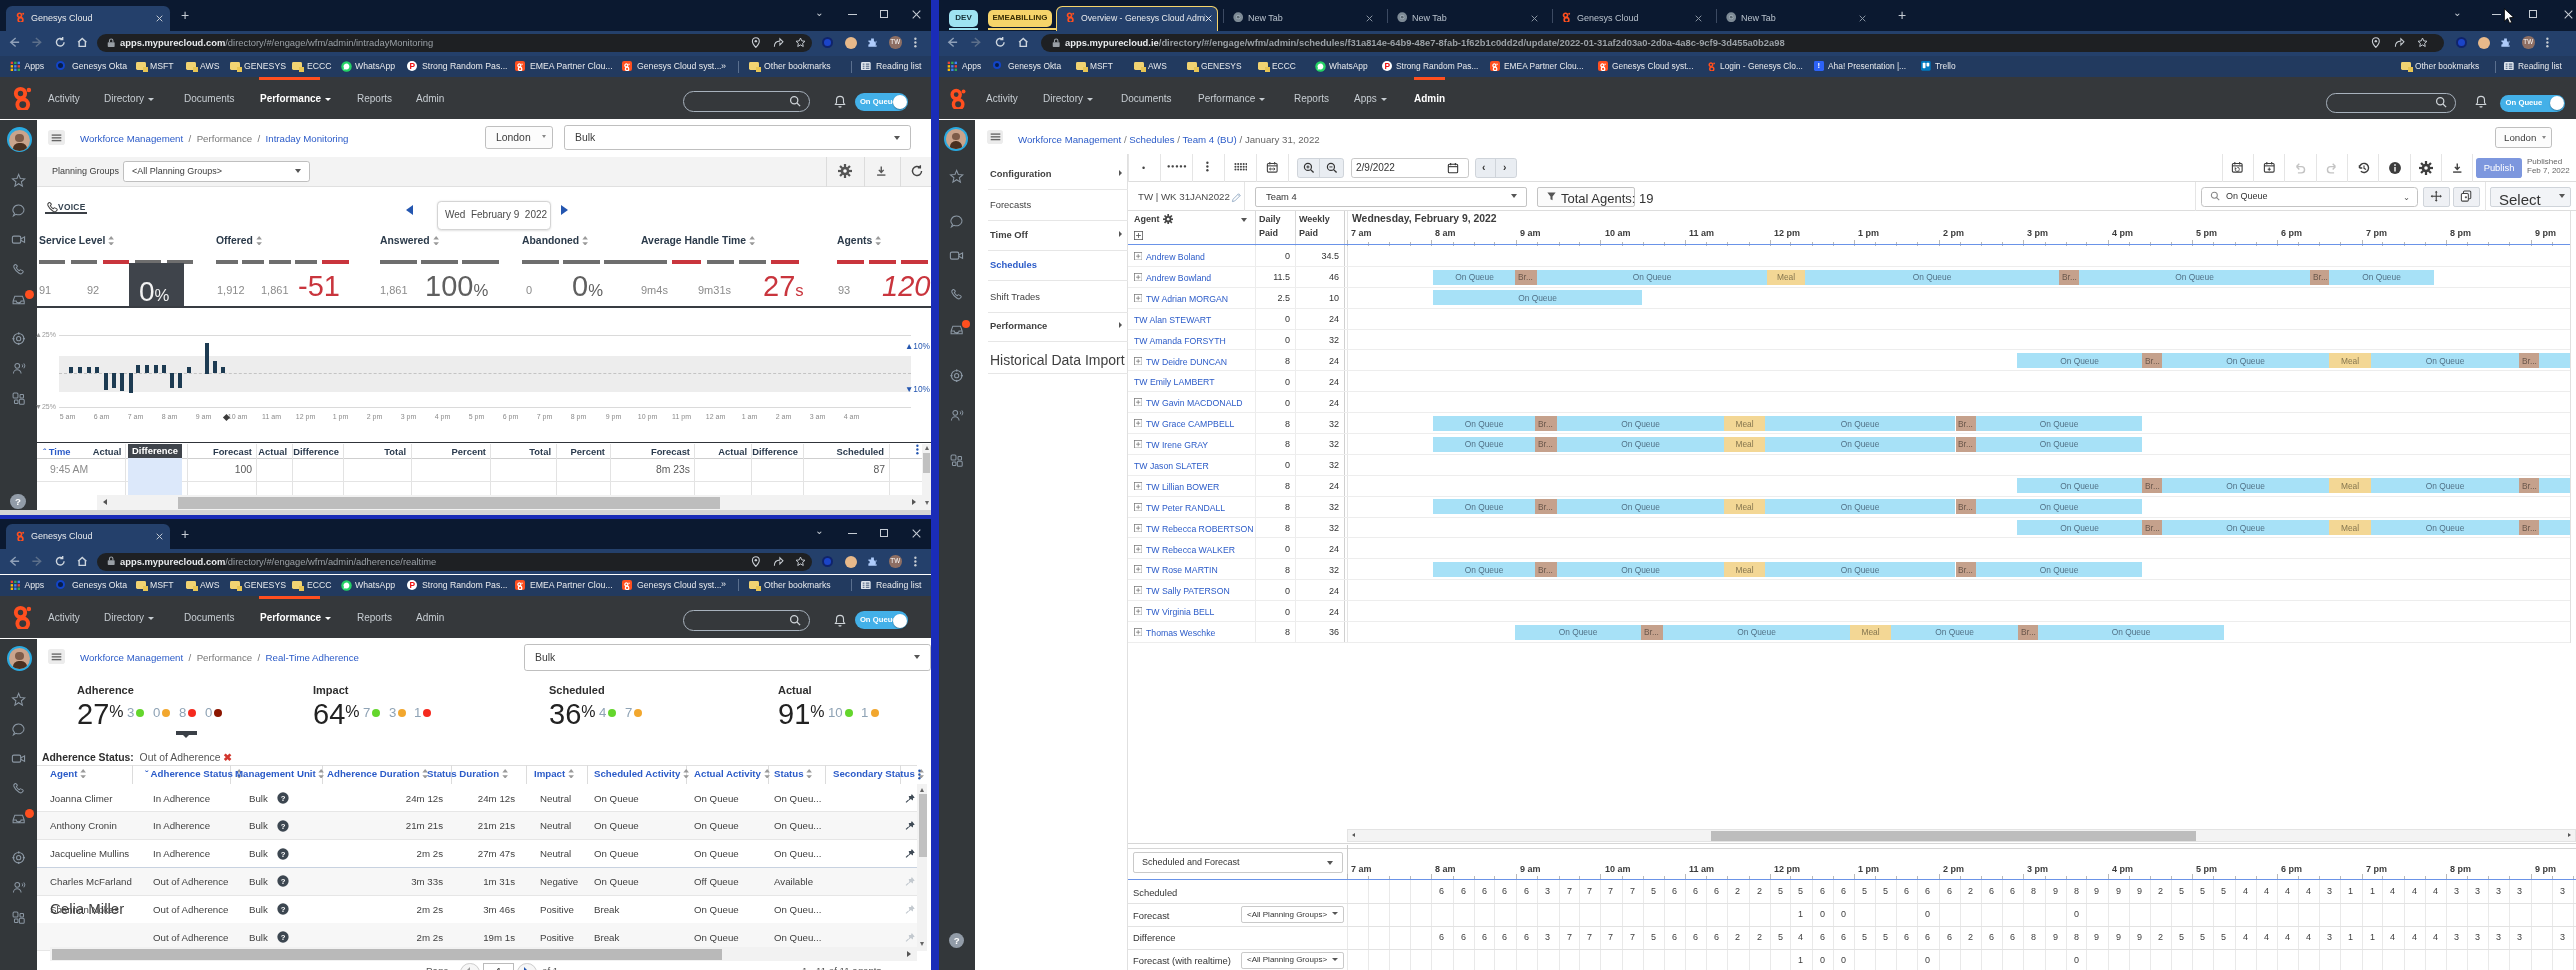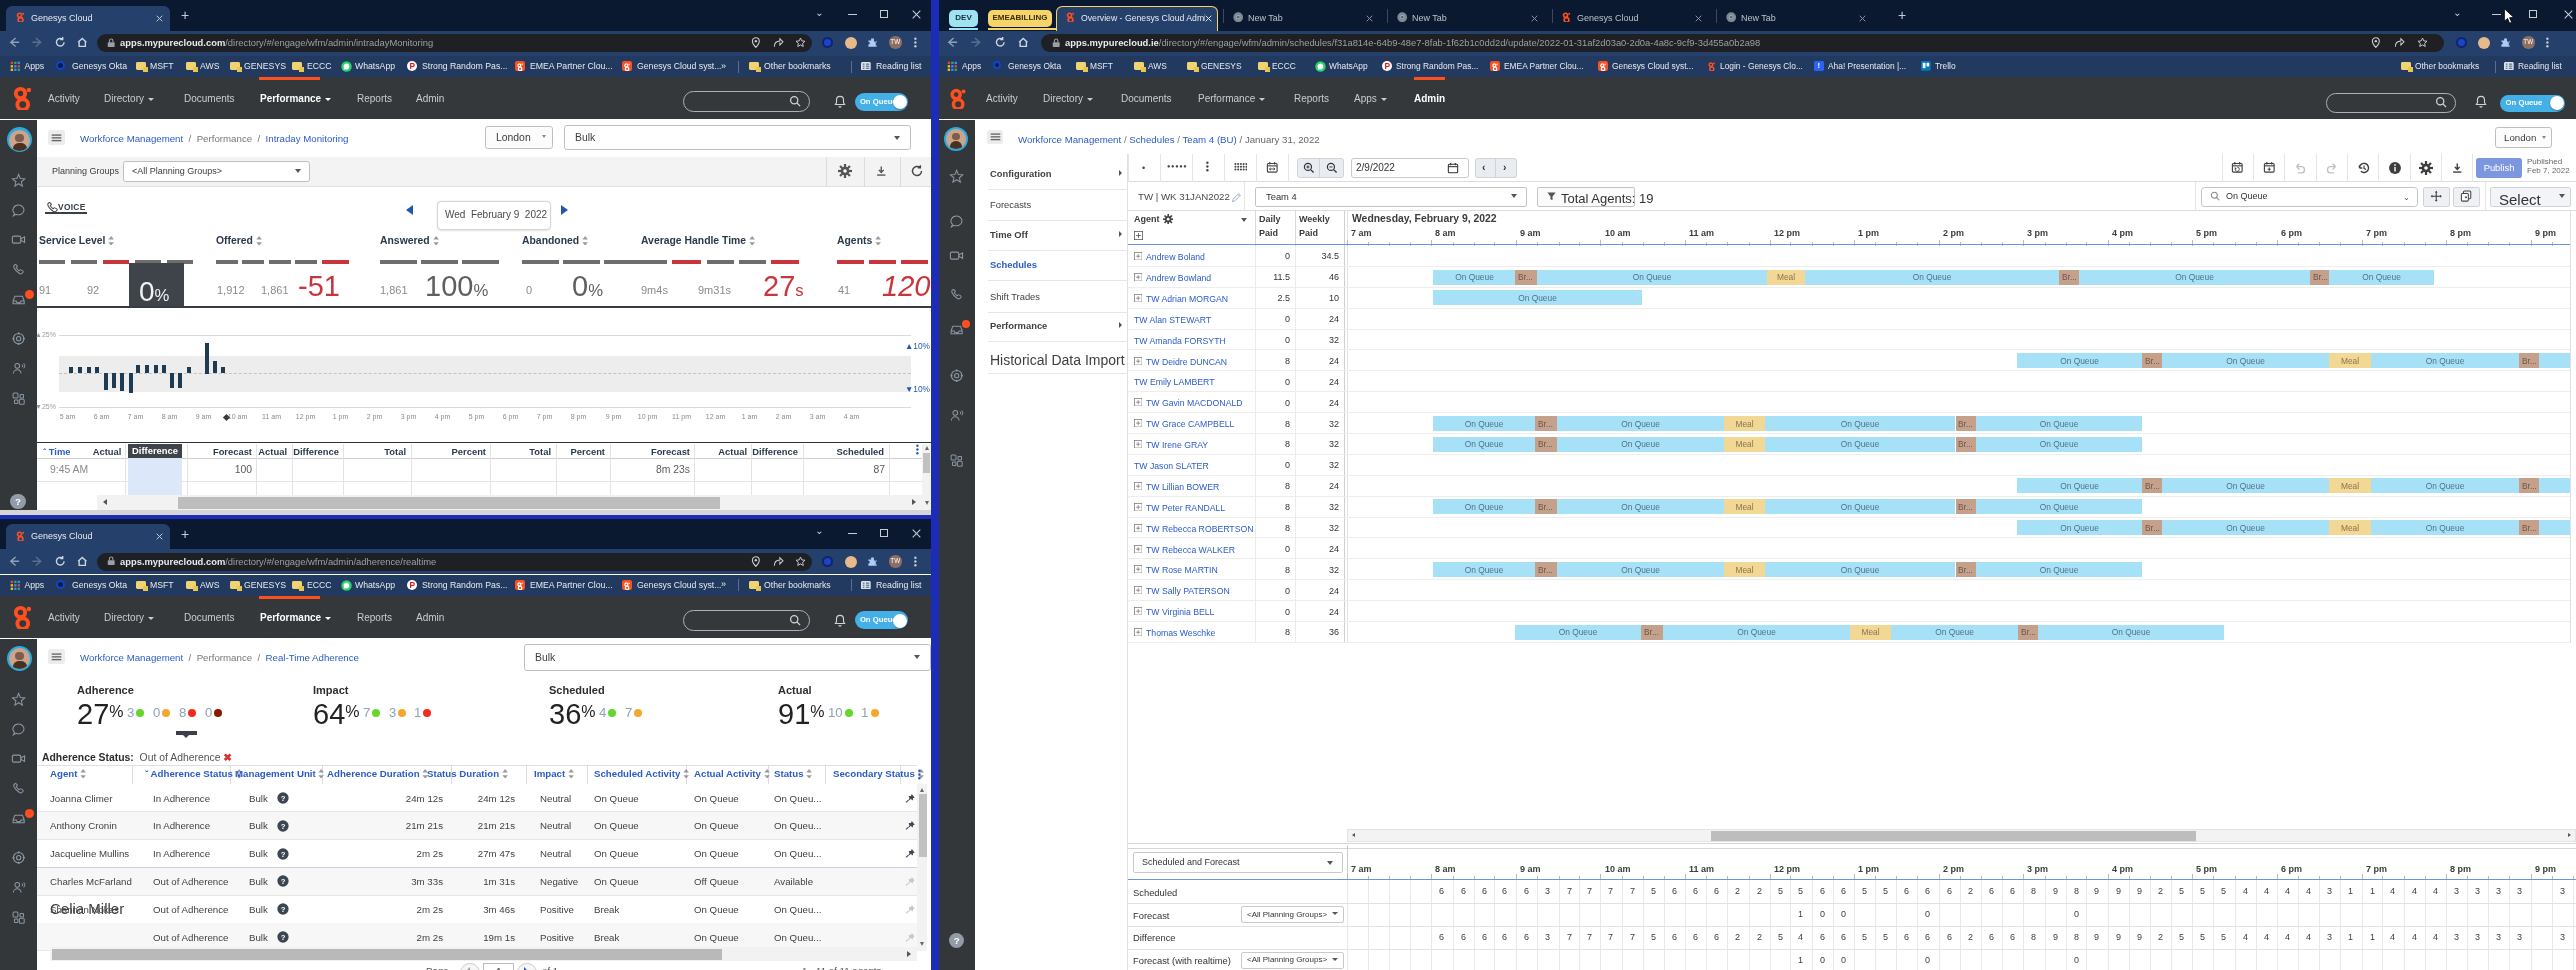--- a/index.html
+++ b/index.html
@@ -334,21 +334,21 @@
 <div class="a" style="left:217px;top:284px;font-size:11px;color:#8b8b8b;">1,912</div>
 <div class="a" style="left:261px;top:284px;font-size:11px;color:#8b8b8b;">1,861</div>
 <div class="a" style="left:298px;top:270px;font-size:29px;color:#c9353d;font-family:'Liberation Sans';">-51</div>
 <div class="a" style="left:380px;top:284px;font-size:11px;color:#8b8b8b;">1,861</div>
 <div class="a" style="left:425px;top:270px;font-size:29px;color:#5f5f5f;font-family:'Liberation Sans';">100<span style="font-size:16.7px;">%</span></div>
 <div class="a" style="left:526px;top:284px;font-size:11px;color:#8b8b8b;">0</div>
 <div class="a" style="left:572px;top:270px;font-size:29px;color:#5f5f5f;font-family:'Liberation Sans';">0<span style="font-size:16.7px;">%</span></div>
 <div class="a" style="left:641px;top:284px;font-size:11px;color:#8b8b8b;">9m4s</div>
 <div class="a" style="left:698px;top:284px;font-size:11px;color:#8b8b8b;">9m31s</div>
 <div class="a" style="left:763px;top:270px;font-size:29px;color:#c9353d;font-family:'Liberation Sans';">27<span style="font-size:16.7px;">s</span></div>
-<div class="a" style="left:838px;top:284px;font-size:11px;color:#8b8b8b;">41</div>
+<div class="a" style="left:838px;top:284px;font-size:11px;color:#8b8b8b;">93</div>
 <div class="a" style="left:882px;top:270px;font-size:29px;color:#c9353d;font-family:'Liberation Sans';font-style:italic;">120</div>
 <div class="a" style="left:37px;top:306px;width:894px;height:2.1px;background:#383c42;"></div>
 <div class="a" style="left:59px;top:335px;width:852px;height:0.7px;background:#dadada;"></div>
 <div class="a" style="left:59px;top:356px;width:852px;height:36px;background:#ededed;"></div>
 <div class="a" style="left:59px;top:373px;width:852px;height:0;border-top:0.7px dashed #c4c4c4;"></div>
 <div class="a" style="left:59px;top:407px;width:852px;height:0.7px;background:#dadada;"></div>
 <div class="a" style="left:35px;top:331px;font-size:7px;color:#9a9a9a;">▲25%</div>
 <div class="a" style="left:35px;top:403px;font-size:7px;color:#9a9a9a;">▼25%</div>
 <div class="a" style="left:905px;top:341px;font-size:8.4px;color:#2456b0;">▲10%</div>
 <div class="a" style="left:905px;top:384px;font-size:8.4px;color:#2456b0;">▼10%</div>
@@ -944,21 +944,21 @@
       <path d="M14.5 9 a5.5 5.5 0 1 1 -1.8 -4.1 M12.5 1.5 V5 H9" stroke="#cdd5de" stroke-width="2" fill="none"></path>
     </svg></div>
 <div class="a" style="left:1017px;top:36px;"><svg width="12.5" height="12.5" viewBox="0 0 18 18">
       <path d="M3 9 L9 3.5 L15 9 M4.5 8 V15 H13.5 V8" stroke="#cdd5de" stroke-width="2" fill="none"></path>
     </svg></div>
 <div class="a urlpill" style="left:1041px;top:34px;width:1403px;height:18px;"></div>
 <div class="a" style="left:1052px;top:38px;"><svg width="8.4" height="9.7" viewBox="0 0 12 14">
       <rect x="1" y="6" width="10" height="7" rx="1" fill="#9aa0a6"></rect>
       <path d="M3.5 6 V4 a2.5 2.5 0 0 1 5 0 V6" stroke="#9aa0a6" stroke-width="1.6" fill="none"></path>
     </svg></div>
-<div class="a" style="left:1065px;top:37px;font-size:9.4px;white-space:nowrap;"><span class="wtxt" style="font-weight:bold;">apps.mypurecloud.ie</span><span style="color:#9aa0a6;">/directory/#/engage/wfm/admin/schedules/f31a814e-64b9-48e7-8fab-1f62b1c0dd2d/update/2022-01-31af2d03a0-2d0a-4a8c-9cf9-3d455a0b2a98</span></div>
+<div class="a" style="left:1065px;top:37px;font-size:9.4px;white-space:nowrap;"><span class="wtxt" style="font-weight:bold;">apps.mypurecloud.ie</span><span style="color:#9aa0a6;font-weight:bold;">/directory/#/engage/wfm/admin/schedules/f31a814e-64b9-48e7-8fab-1f62b1c0dd2d/update/2022-01-31af2d03a0-2d0a-4a8c-9cf9-3d455a0b2a98</span></div>
 <div class="a" style="left:2371px;top:37px;"><svg width="9.7" height="11" viewBox="0 0 14 16">
       <path d="M7 1 a5 5 0 0 1 5 5 c0 3.5-5 9-5 9 s-5-5.5-5-9 a5 5 0 0 1 5-5 z" fill="none" stroke="#c8cdd3" stroke-width="1.6"></path>
       <circle cx="7" cy="6" r="1.8" fill="#c8cdd3"></circle>
     </svg></div>
 <div class="a" style="left:2394px;top:37px;"><svg width="11" height="11" viewBox="0 0 16 16">
       <path d="M2 14 c0-5 3-8 8-8 M10 6 V2.5 L14.5 7 L10 11.5 V8" stroke="#c8cdd3" stroke-width="1.5" fill="none"></path>
     </svg></div>
 <div class="a" style="left:2417px;top:37px;"><svg width="11" height="11" viewBox="0 0 16 16">
       <path d="M8 1.5 L9.9 5.7 14.5 6.2 11.1 9.3 12 13.8 8 11.5 4 13.8 4.9 9.3 1.5 6.2 6.1 5.7 z" fill="none" stroke="#c8cdd3" stroke-width="1.4"></path>
     </svg></div>

